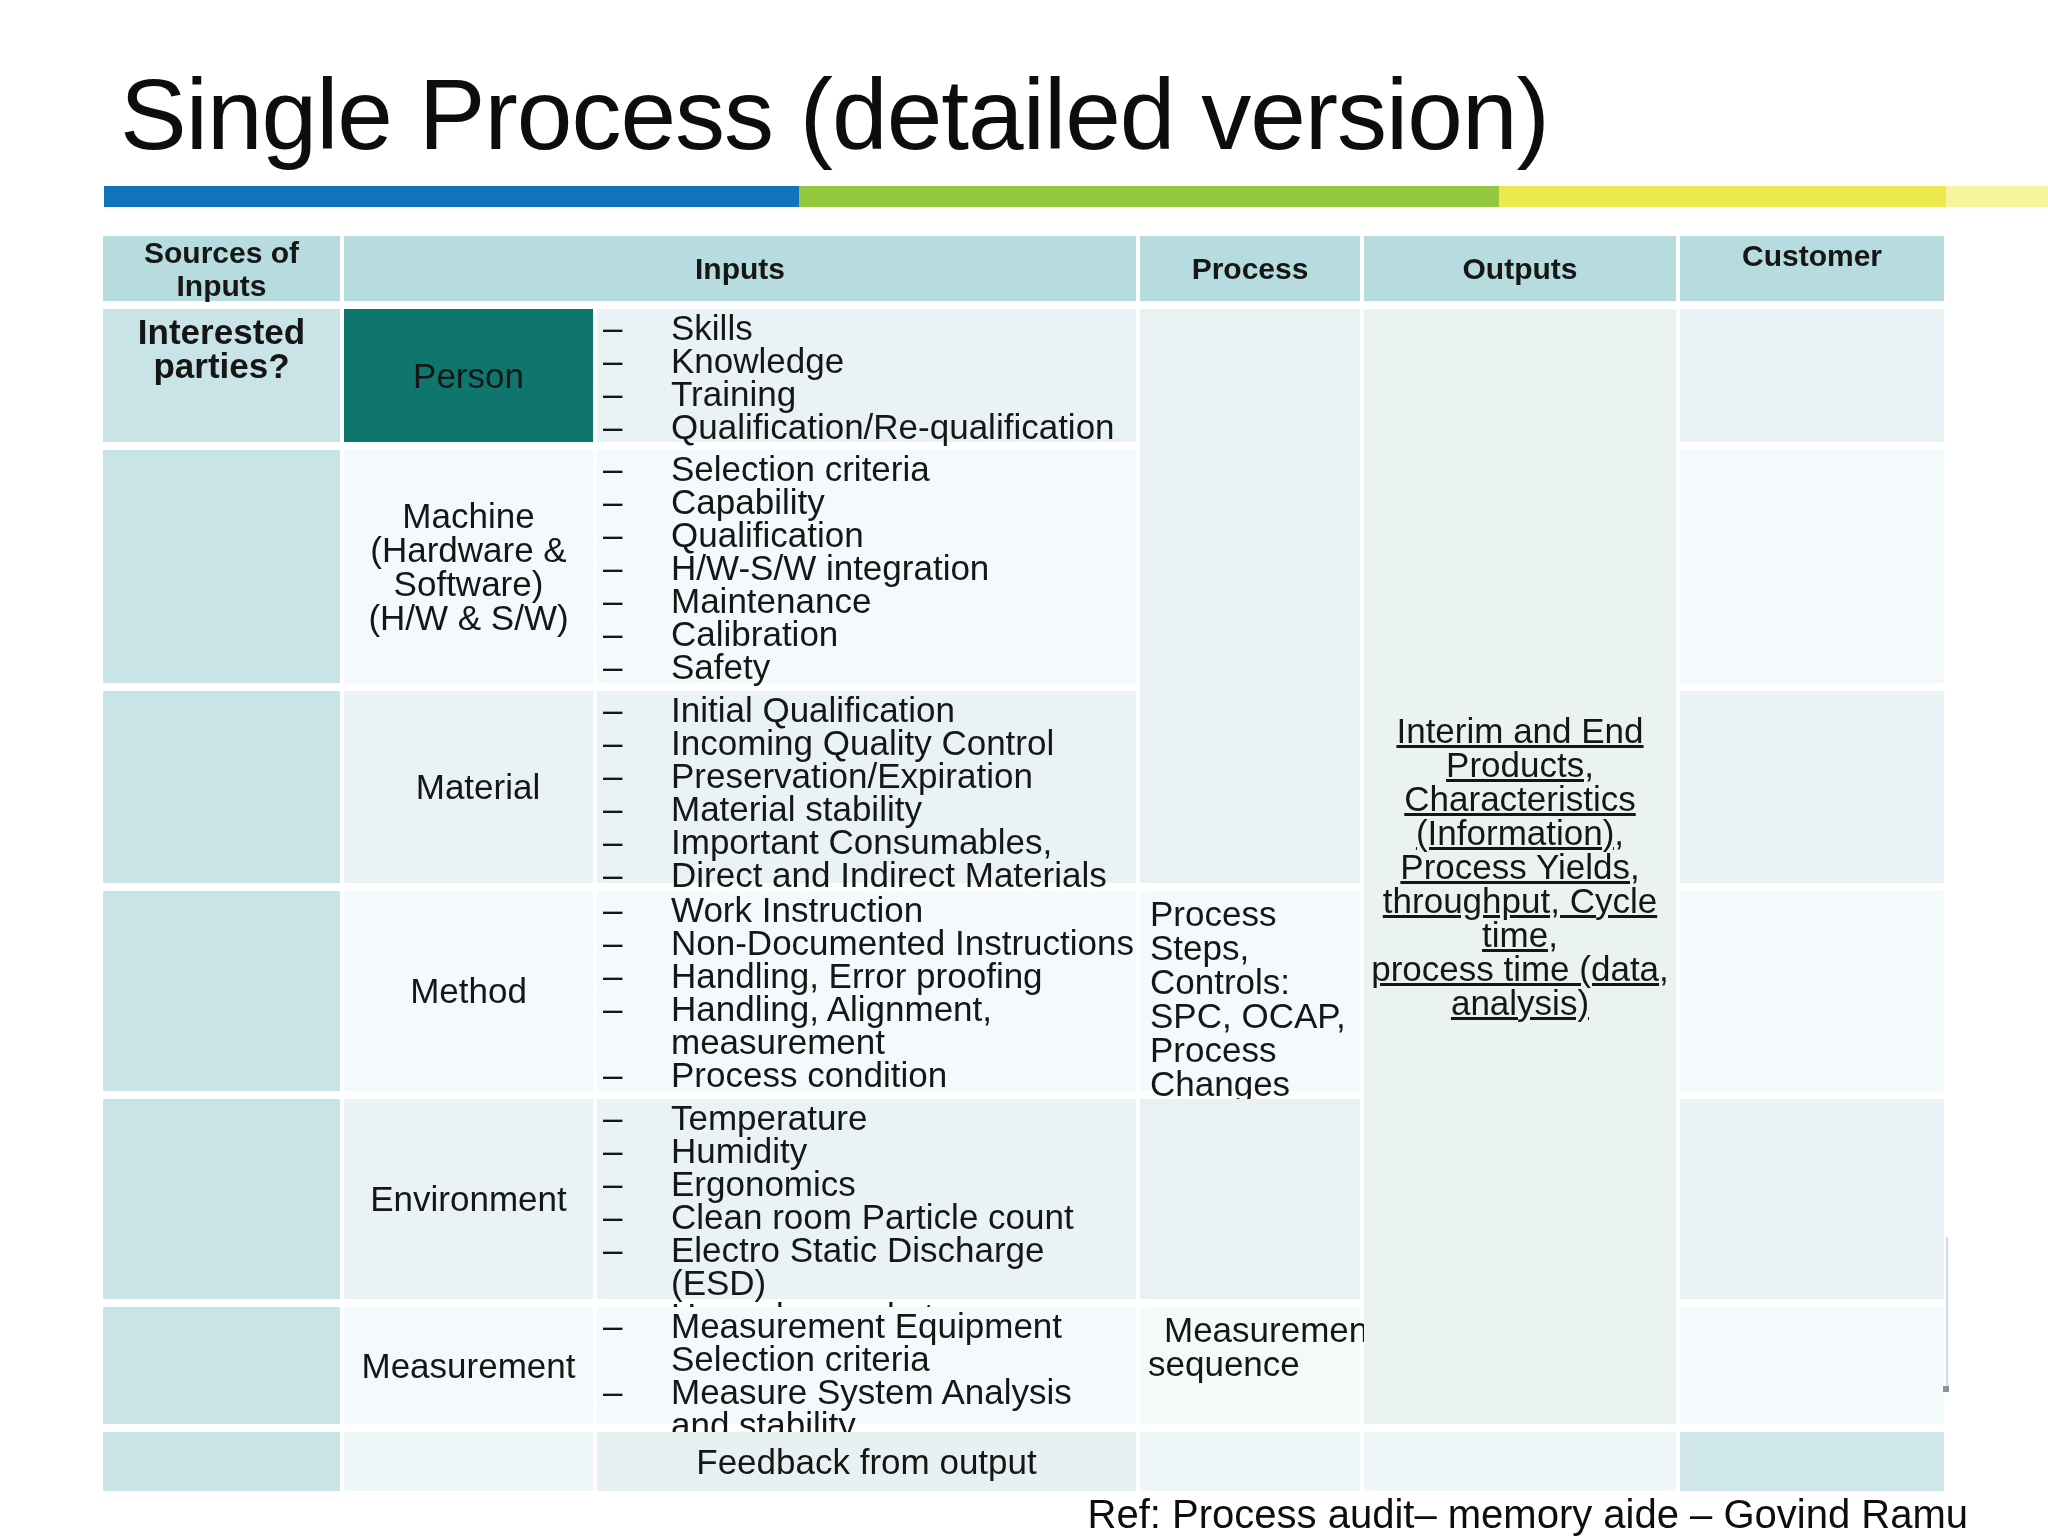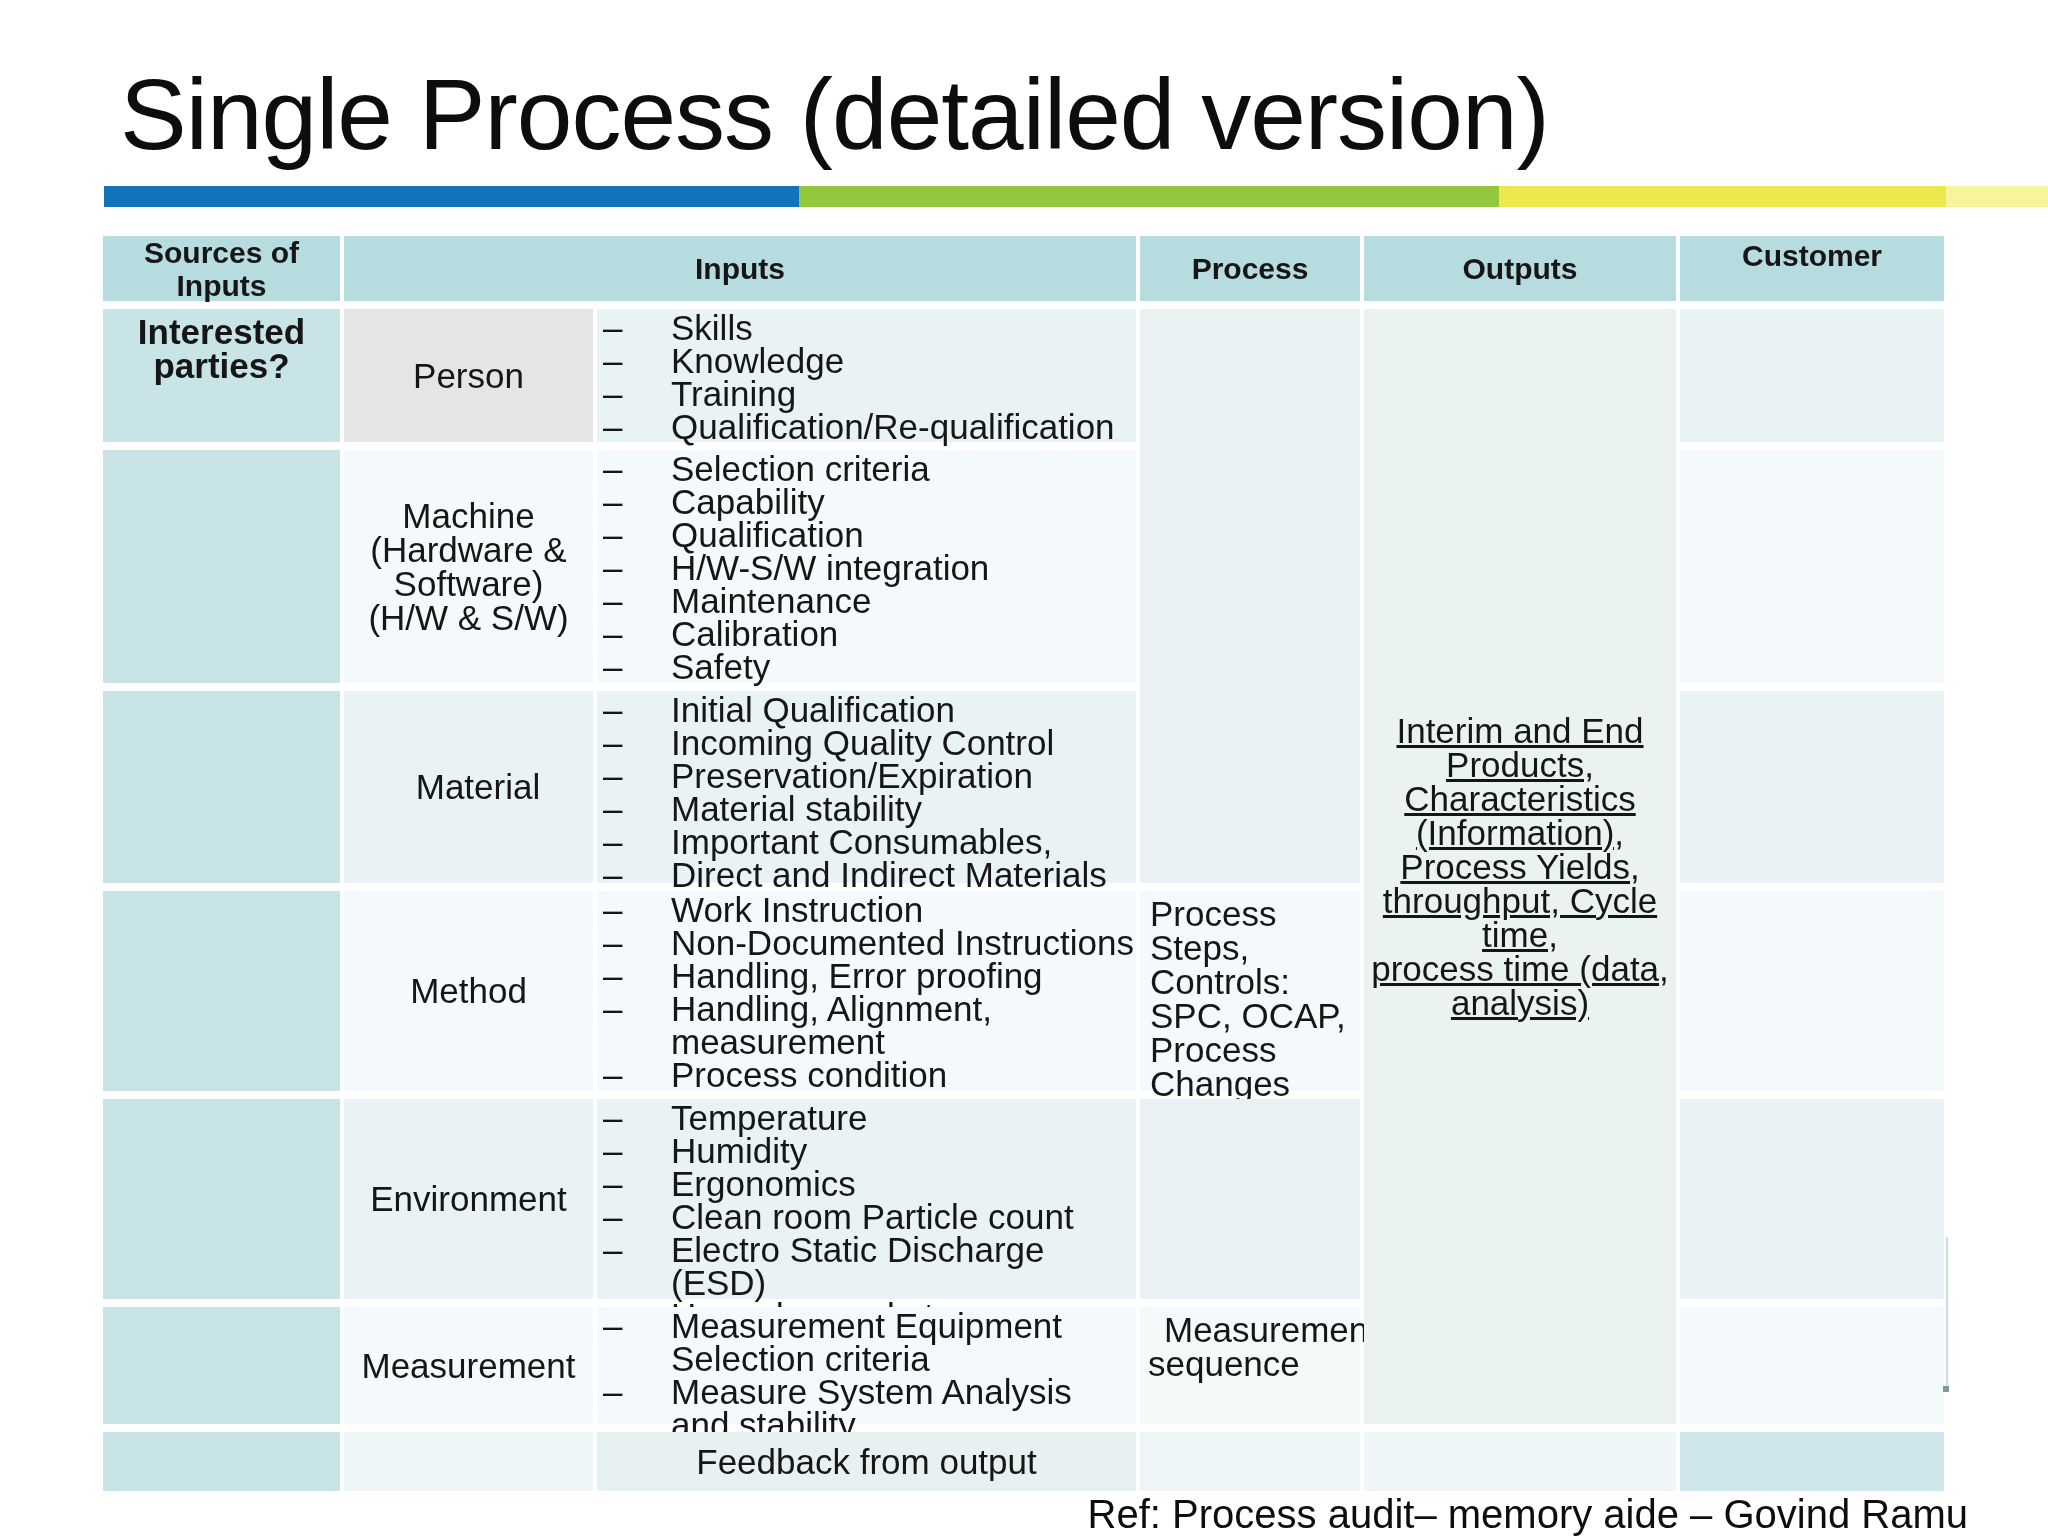--- a/index.html
+++ b/index.html
@@ -68,21 +68,21 @@
     <div class="cell hdr" style="grid-column:5;grid-row:1;background:#b7dce0;">Outputs</div>
     <div class="cell hdr top" style="grid-column:6;grid-row:1;background:#b7dce0;">Customer</div>
 
     <div class="cell ip" style="grid-column:1;grid-row:2;background:#c8e4e7;">Interested parties?</div>
     <div class="cell" style="grid-column:1;grid-row:3;background:#c8e4e7;"></div>
     <div class="cell" style="grid-column:1;grid-row:4;background:#c8e4e7;"></div>
     <div class="cell" style="grid-column:1;grid-row:5;background:#c8e4e7;"></div>
     <div class="cell" style="grid-column:1;grid-row:6;background:#c8e4e7;"></div>
     <div class="cell" style="grid-column:1;grid-row:7;background:#c8e4e7;"></div>
 
-    <div class="cell cat" style="grid-column:2;grid-row:2;background:#e5e5e5;">Person</div>
+    <div class="cell cat" style="grid-column:2;grid-row:2;background:#0f766e;">Person</div>
     <div class="cell cat" style="grid-column:2;grid-row:3;background:#f4f9fb;">Machine
 (Hardware &amp;
 Software)
 (H/W &amp; S/W)</div>
     <div class="cell cat" style="grid-column:2;grid-row:4;background:#e9f2f5;padding-left:19px;">Material</div>
     <div class="cell cat" style="grid-column:2;grid-row:5;background:#f4f9fb;">Method</div>
     <div class="cell cat" style="grid-column:2;grid-row:6;background:#e9f2f5;">Environment</div>
     <div class="cell cat" style="grid-column:2;grid-row:7;background:#f4f9fb;">Measurement</div>
 
     <div class="cell bullets" style="grid-column:3;grid-row:2;background:#e9f2f5;">

